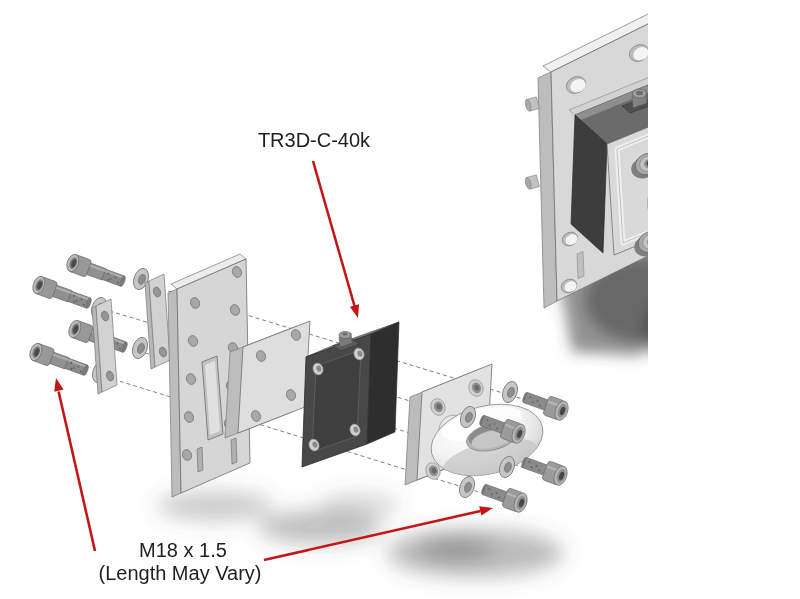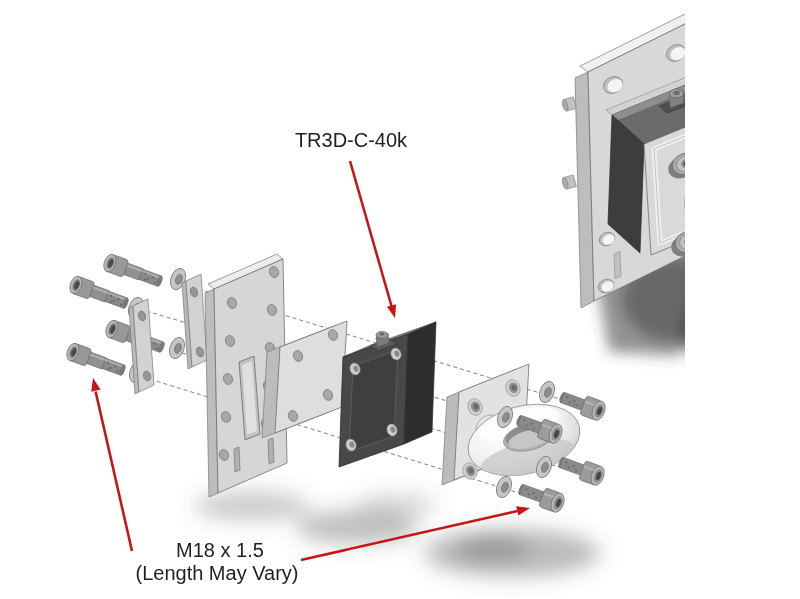--- a/index.html
+++ b/index.html
@@ -1,17 +1,17 @@
 <!DOCTYPE html>
 <html><head>
 <meta charset="utf-8">
 <style>
   html,body{margin:0;padding:0;background:#ffffff;}
   .page{position:relative;width:648px;height:599px;background:#fff;overflow:hidden;
-        font-family:"Liberation Sans",sans-serif;padding-left:37px;}
+        font-family:"Liberation Sans",sans-serif;}
   svg{display:block;}
   text.lbl{font-family:"Liberation Sans",sans-serif;font-size:20px;fill:#1f1f1f;}
 </style>
 </head>
 <body>
 
 <div class="page">
 <svg width="800" height="599" viewBox="0 0 800 599">
   <defs>
     <filter id="soft" x="-50%" y="-50%" width="200%" height="200%">

